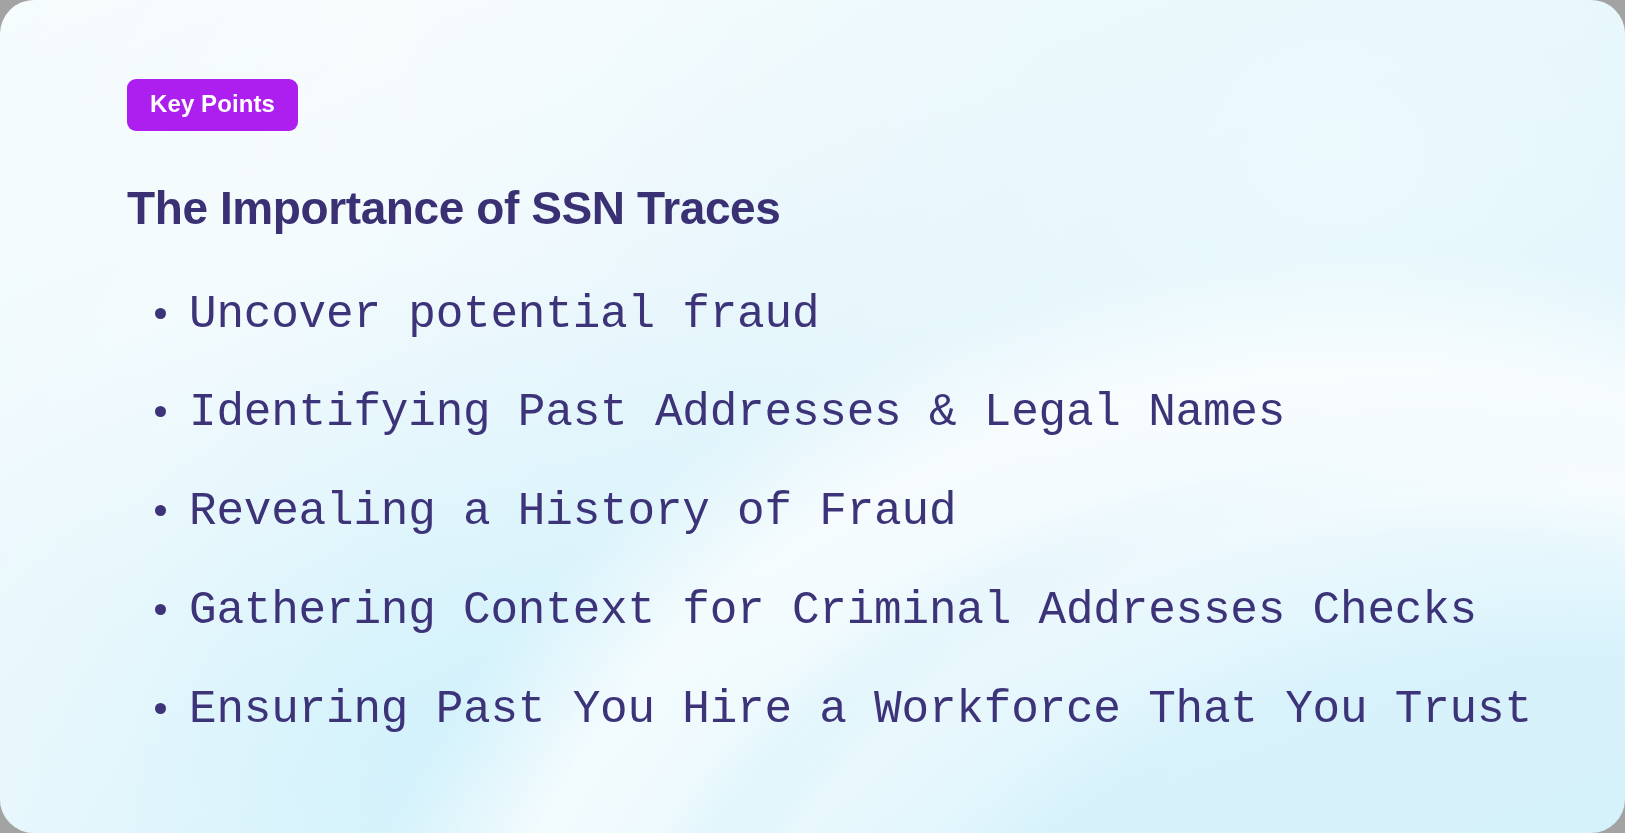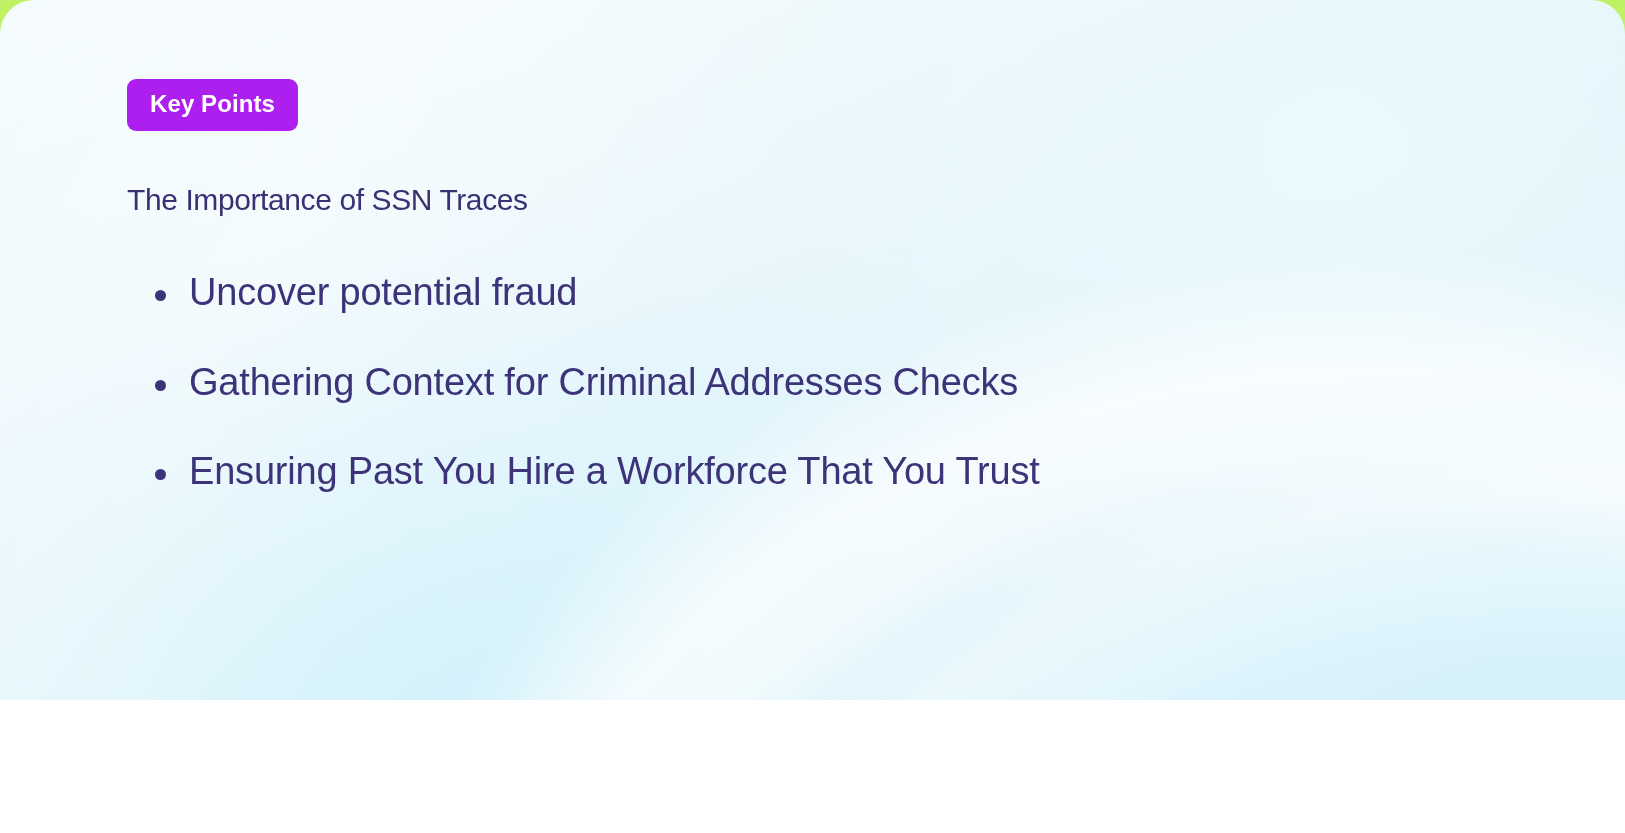--- a/index.html
+++ b/index.html
@@ -12,22 +12,22 @@
     overflow: hidden;
   }
   body {
     font-family: "Liberation Sans", sans-serif;
     -webkit-font-smoothing: antialiased;
   }
 
   .stage {
     position: relative;
     width: 1625px;
-    height: 700px;
-    background: #bef264;
+    height: 833px;
+    background: #a3a3a3;
     overflow: hidden;
   }
 
   
   .card {
     position: absolute;
     left: 0;
     top: 0;
     width: 1625px;
     height: 833px;
@@ -134,43 +134,44 @@
     font-size: 24px;
     font-weight: 700;
     letter-spacing: 0.1px;
     line-height: 1;
     border-radius: 9px;
     white-space: nowrap;
   }
 
   .headline {
     margin: 52px 0 0 0;
-    font-size: 30px;
-    font-weight: 400;
+    font-size: 46px;
+    font-weight: 700;
     line-height: 1.1;
     letter-spacing: -0.4px;
     color: #3a3174;
     white-space: nowrap;
   }
 
   .points {
     list-style: none;
     margin: 55px 0 0 0;
     padding: 0;
   }
   .point {
     position: relative;
     padding-left: 62px;
     margin-bottom: 46px;
-    font-size: 38px;
+    font-size: 46px;
     font-weight: 400;
     line-height: 1.15;
     letter-spacing: -0.2px;
     color: #3c3379;
     white-space: nowrap;
+    font-family: Liberation Mono, monospace;
   }
   .point:last-child { margin-bottom: 0; }
   .point-marker {
     position: absolute;
     left: 28px;
     top: 19px;
     width: 11px;
     height: 11px;
     border-radius: 50%;
     background: #3c3379;
@@ -195,20 +196,28 @@
 
       <h1 class="headline">The Importance of SSN Traces</h1>
 
       <ul class="points">
         <li class="point">
           <span class="point-marker"></span>
           <span>Uncover potential fraud</span>
         </li>
         <li class="point">
           <span class="point-marker"></span>
+          <span>Identifying Past Addresses &amp; Legal Names</span>
+        </li>
+        <li class="point">
+          <span class="point-marker"></span>
+          <span>Revealing a History of Fraud</span>
+        </li>
+        <li class="point">
+          <span class="point-marker"></span>
           <span>Gathering Context for Criminal Addresses Checks</span>
         </li>
         <li class="point">
           <span class="point-marker"></span>
           <span>Ensuring Past You Hire a Workforce That You Trust</span>
         </li>
       </ul>
 
     </div>
   </div>

